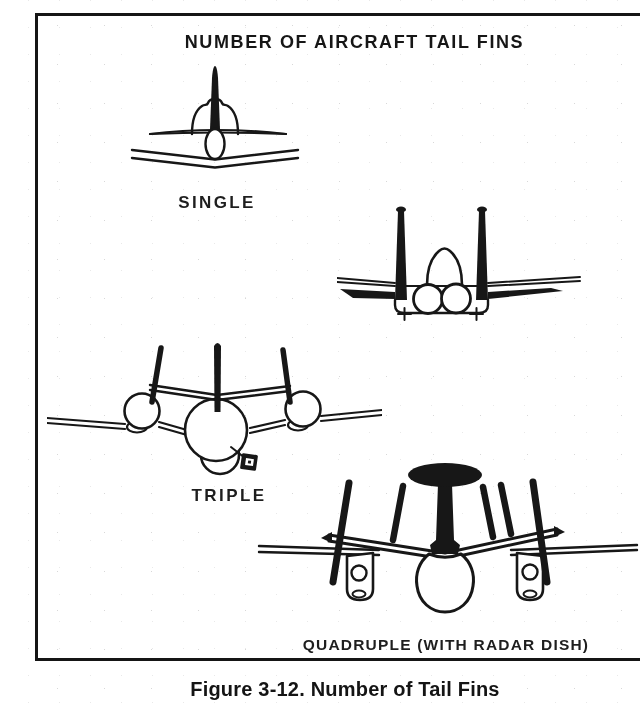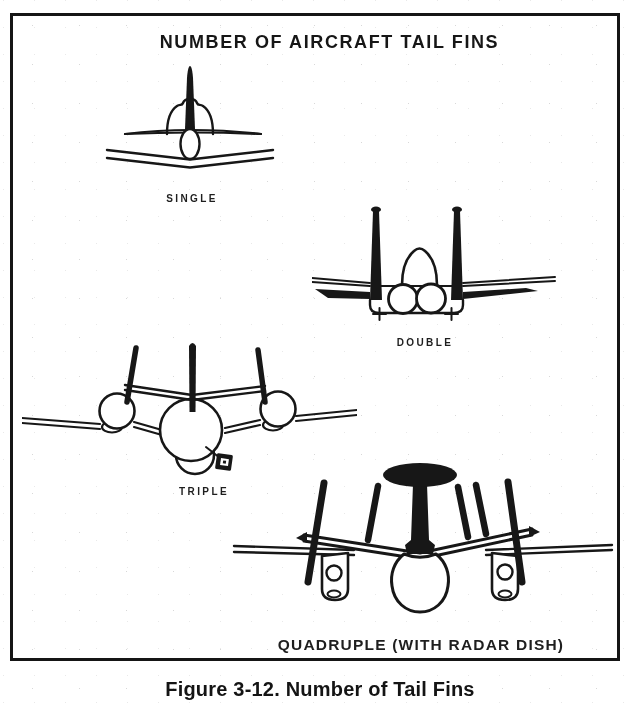--- a/index.html
+++ b/index.html
@@ -10,34 +10,35 @@
     color:#1b1b1b;
   }
   
   .page{
     position:absolute;inset:0;
     background-image:
       radial-gradient(circle, rgba(40,40,40,.18) .6px, transparent .9px),
       radial-gradient(circle, rgba(40,40,40,.10) .5px, transparent .8px);
     background-size:47px 39px, 31px 27px;
     background-position:9px 6px, 19px 14px;
+    margin-left:25px;
   }
   .figure-box{
     position:absolute;left:10px;top:13px;width:610px;height:648px;
     border:3px solid #151515;background:transparent;box-sizing:border-box;
   }
   .figure-title{
     position:absolute;left:10px;top:16px;width:613px;
     text-align:center;font-size:18px;font-weight:700;letter-spacing:1.6px;
     color:#161616;white-space:nowrap;
   }
   .plane{position:absolute;}
   .plane svg{display:block;width:100%;height:100%;}
   .plane-label{
-    position:absolute;text-align:center;font-size:10px;font-weight:700;
+    position:absolute;text-align:center;font-size:17px;font-weight:700;
     letter-spacing:2.4px;color:#1e1e1e;white-space:nowrap;
   }
   .lbl-single{left:92px;top:193px;width:200px;}
   .lbl-double{left:325px;top:337px;width:200px;}
   .lbl-triple{left:104px;top:486px;width:200px;}
   .lbl-quad{left:221px;top:636px;width:400px;letter-spacing:1.2px;font-size:15.5px;}
   .figure-caption{
     position:absolute;left:0;top:678px;width:640px;text-align:center;
     font-size:20px;font-weight:700;color:#141414;letter-spacing:.2px;
   }
@@ -94,21 +95,20 @@
 
       <path class="fill" d="M61,6 L67,6 L70,95 L58,95 Z"></path>
       <ellipse class="fill" cx="64" cy="4.5" rx="5" ry="3"></ellipse>
       <path class="fill" d="M142,6 L148,6 L151,95 L139,95 Z"></path>
       <ellipse class="fill" cx="145" cy="4.5" rx="5" ry="3"></ellipse>
 
       <path class="ink" stroke-width="2" d="M61,109 L74,109 M67.5,103 L67.5,115"></path>
       <path class="ink" stroke-width="2" d="M133,109 L146,109 M139.5,103 L139.5,115"></path>
     </svg>
   </div>
-  <div class="plane-label lbl-double">DOUBLE</div>
 
   <div class="plane" style="left:22px;top:338px;width:335px;height:142px;">
     <svg viewBox="0 0 335 142" aria-label="triple-tail-fin-aircraft-icon">
 
       <path class="ink" stroke-width="2.2" d="M0,80 L78,86"></path>
       <path class="ink" stroke-width="2.2" d="M0,85 L78,91"></path>
       <path class="ink" stroke-width="2.2" d="M112,84 L140,92"></path>
       <path class="ink" stroke-width="2.2" d="M112,89 L140,97"></path>
       <path class="ink" stroke-width="2.2" d="M274,78 L335,72"></path>
       <path class="ink" stroke-width="2.2" d="M274,83 L335,77"></path>

